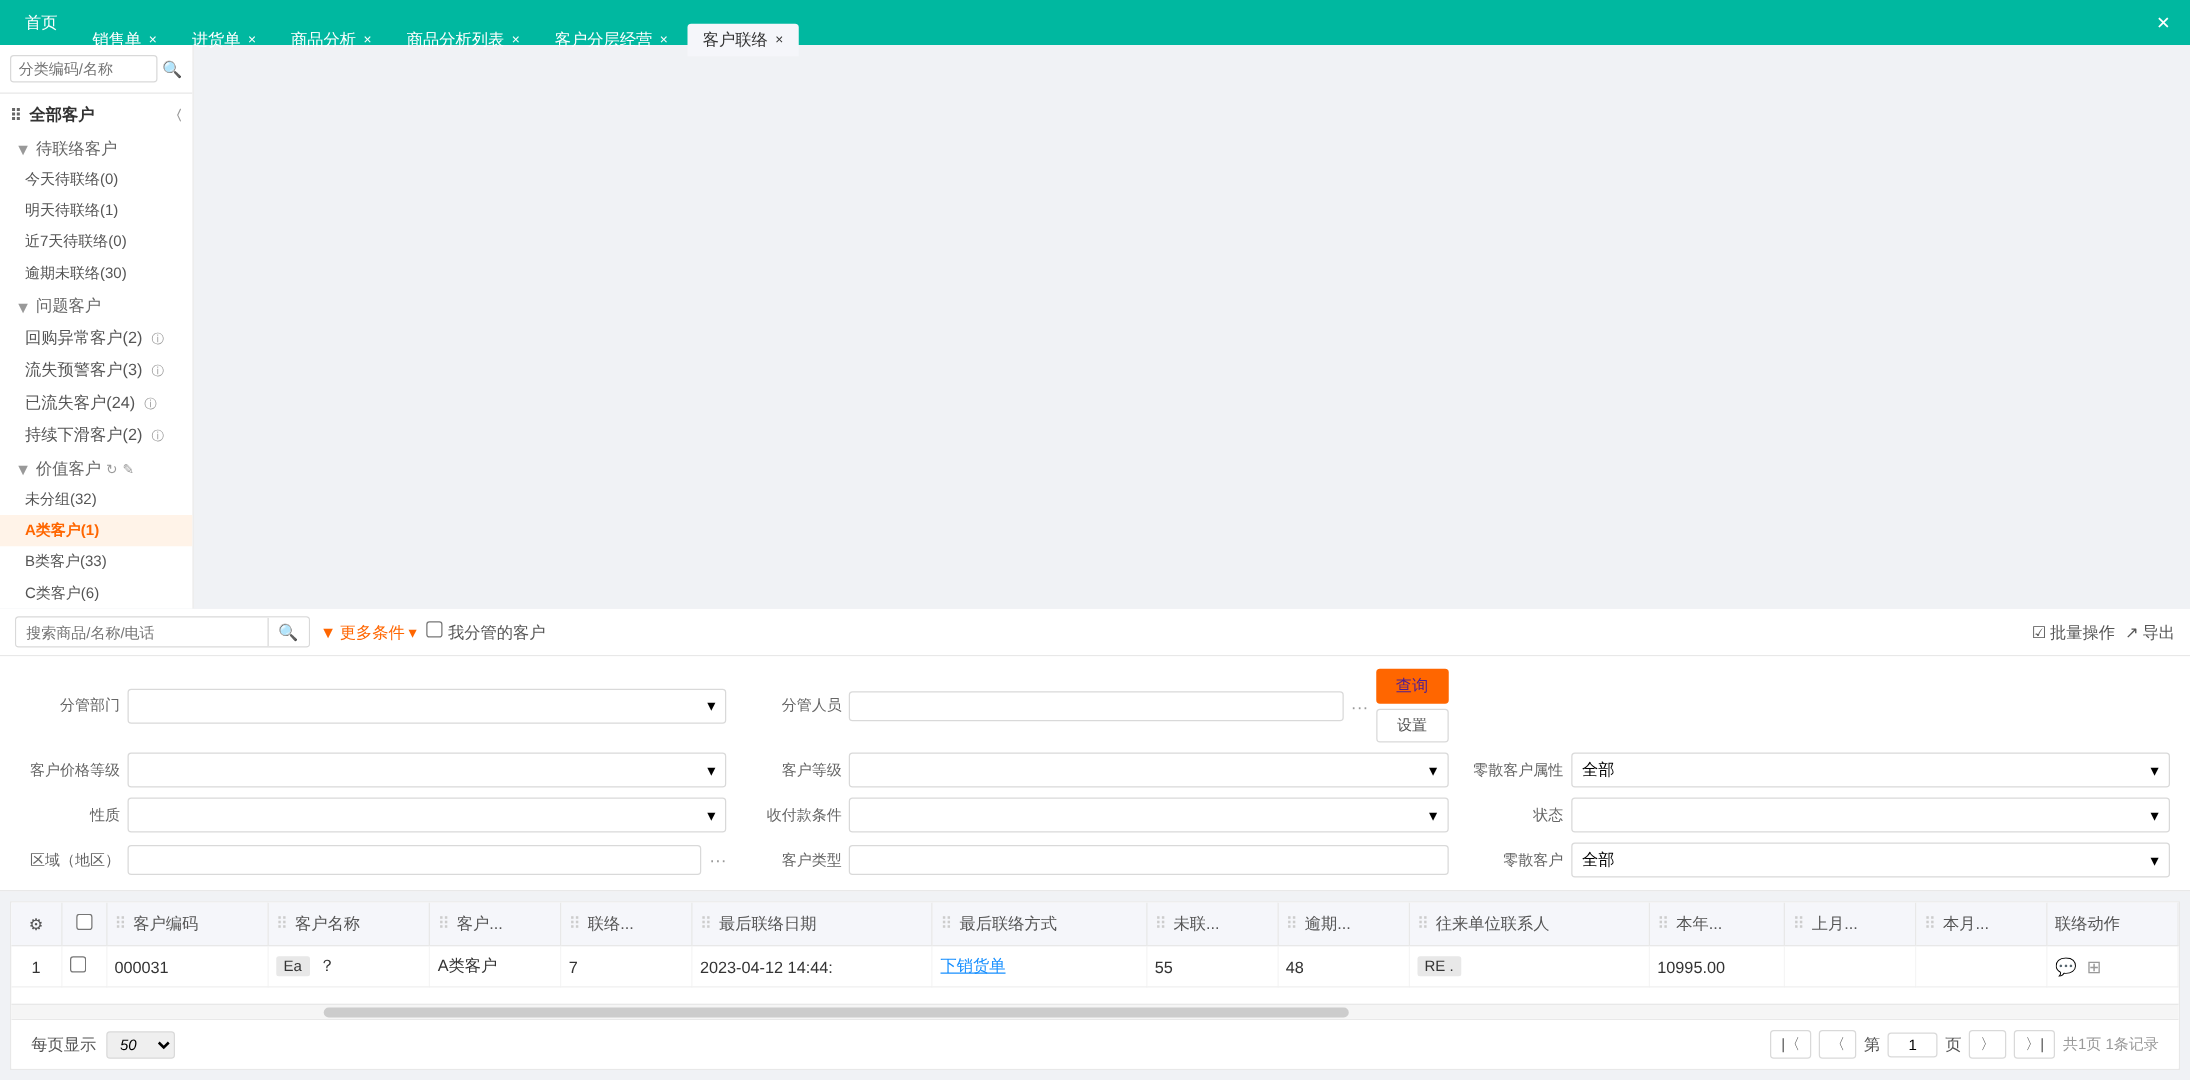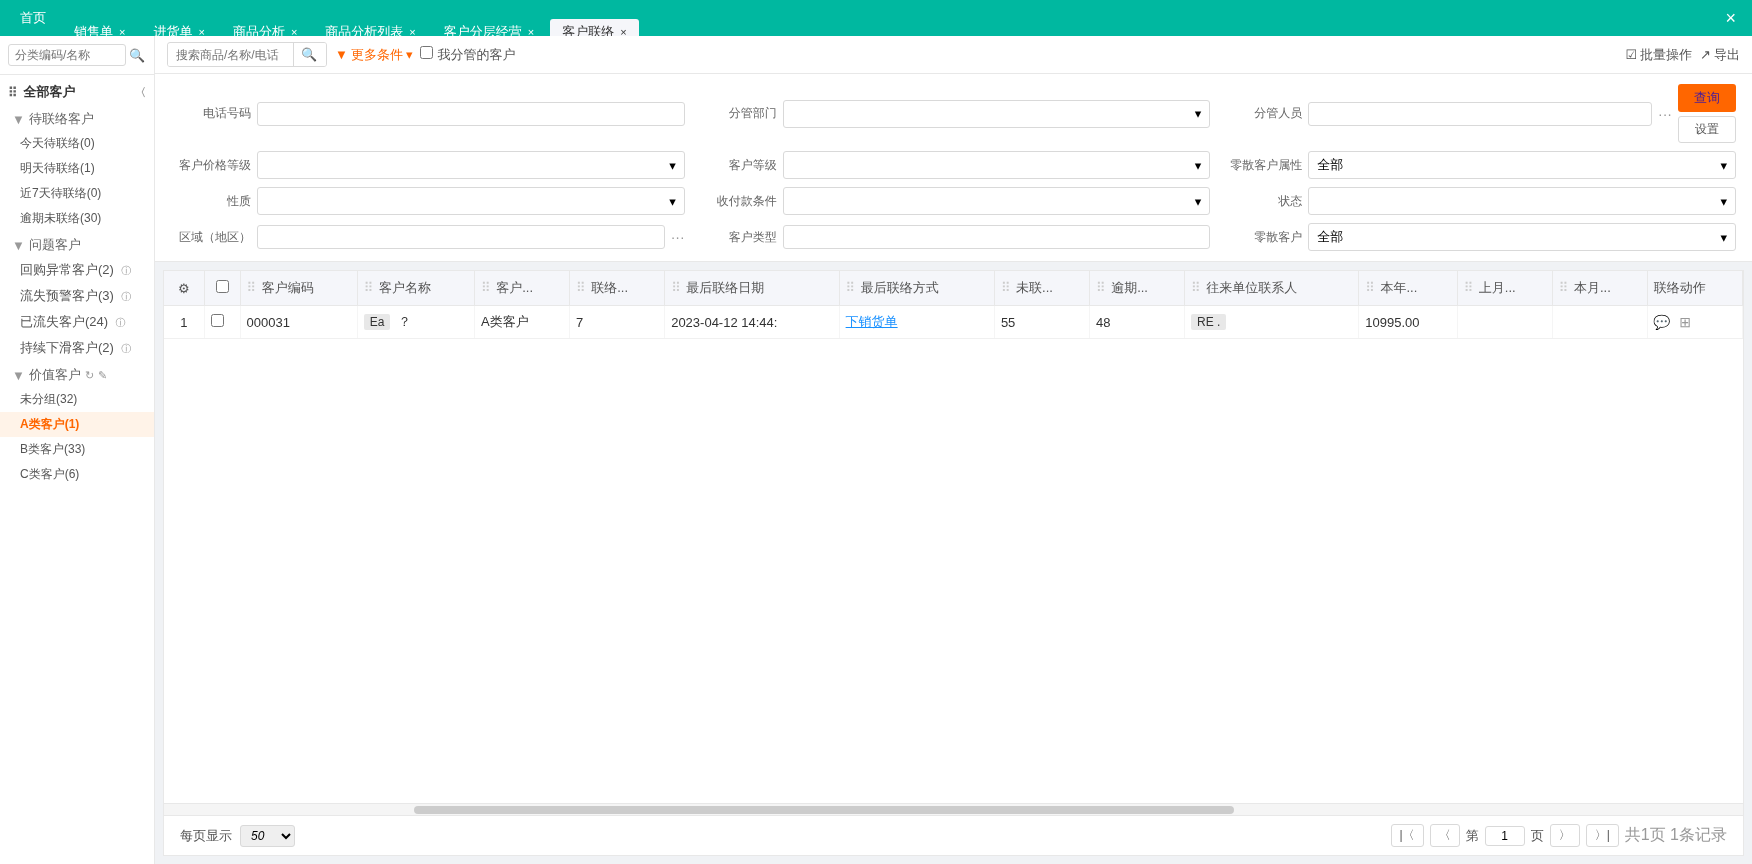--- a/index.html
+++ b/index.html
@@ -34,20 +34,21 @@
       color: #fff;
       font-size: 18px;
       cursor: pointer;
       padding: 0 8px;
     }
 
     
     .main-layout {
       display: flex;
       height: calc(864px - 36px);
+      flex-direction: column;
     }
 
     
     .sidebar {
       width: 155px;
       background: #fff;
       border-right: 1px solid #e8e8e8;
       display: flex;
       flex-direction: column;
       overflow-y: auto;
@@ -116,21 +117,21 @@
       align-items: center;
       gap: 8px;
       border-bottom: 1px solid #e8e8e8;
     }
     .filter-search-wrap {
       display: flex;
       align-items: center;
       border: 1px solid #d9d9d9;
       border-radius: 3px;
       overflow: hidden;
-      width: 160px;
+      width: 236px;
     }
     .filter-search-wrap input {
       border: none;
       padding: 4px 8px;
       font-size: 12px;
       width: 100%;
       outline: none;
     }
     .filter-search-wrap .search-btn {
       background: #fff;
@@ -328,21 +329,21 @@
     }
     .page-input {
       border: 1px solid #d9d9d9;
       border-radius: 3px;
       padding: 2px 6px;
       width: 40px;
       text-align: center;
       font-size: 12px;
       outline: none;
     }
-    .total-info { color: #999; font-size: 16px; }
+    .total-info { color: #999; font-size: 12px; }
     .scrollbar-area {
       background: #f5f5f5;
       height: 12px;
       border-top: 1px solid #e8e8e8;
       position: relative;
     }
     .scrollbar-thumb {
       position: absolute;
       height: 8px;
       top: 2px;
@@ -500,24 +501,20 @@
         <div class="export-btn">
           <span>↗</span>
           <span>导出</span>
         </div>
       </div>
     </div>
 
     <div class="adv-filter">
 
       <div class="filter-row-3col">
-        <div class="filter-cell">
-          <span class="filter-label">电话号码</span>
-          <input class="filter-input filter-control" style="">
-        </div>
         <div class="filter-cell">
           <span class="filter-label">分管部门</span>
           <div class="full-select filter-control">
             <span class="placeholder"></span>
             <span class="chevron">▾</span>
           </div>
         </div>
         <div class="filter-cell" style="display:flex;align-items:center;gap:6px;">
           <span class="filter-label">分管人员</span>
           <input class="filter-input" style="flex: 1 1 0%;">

